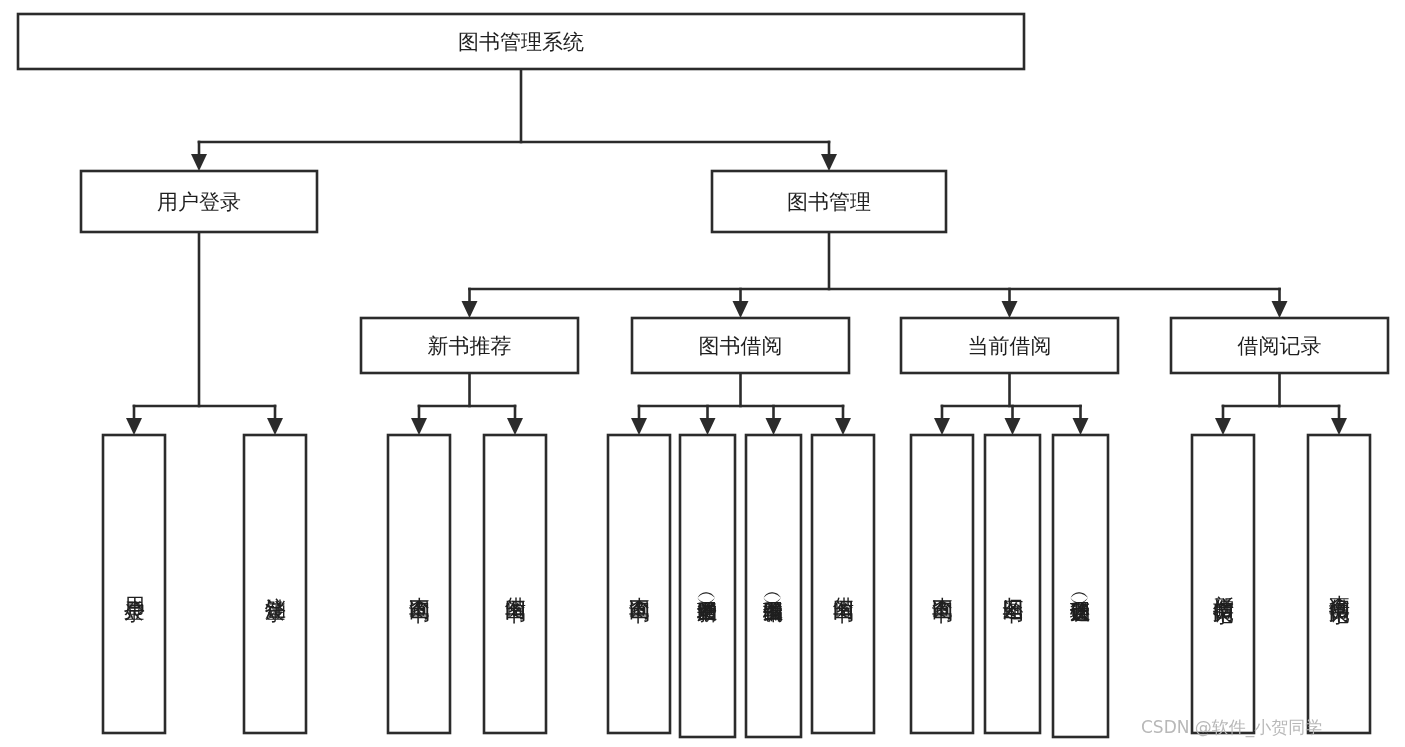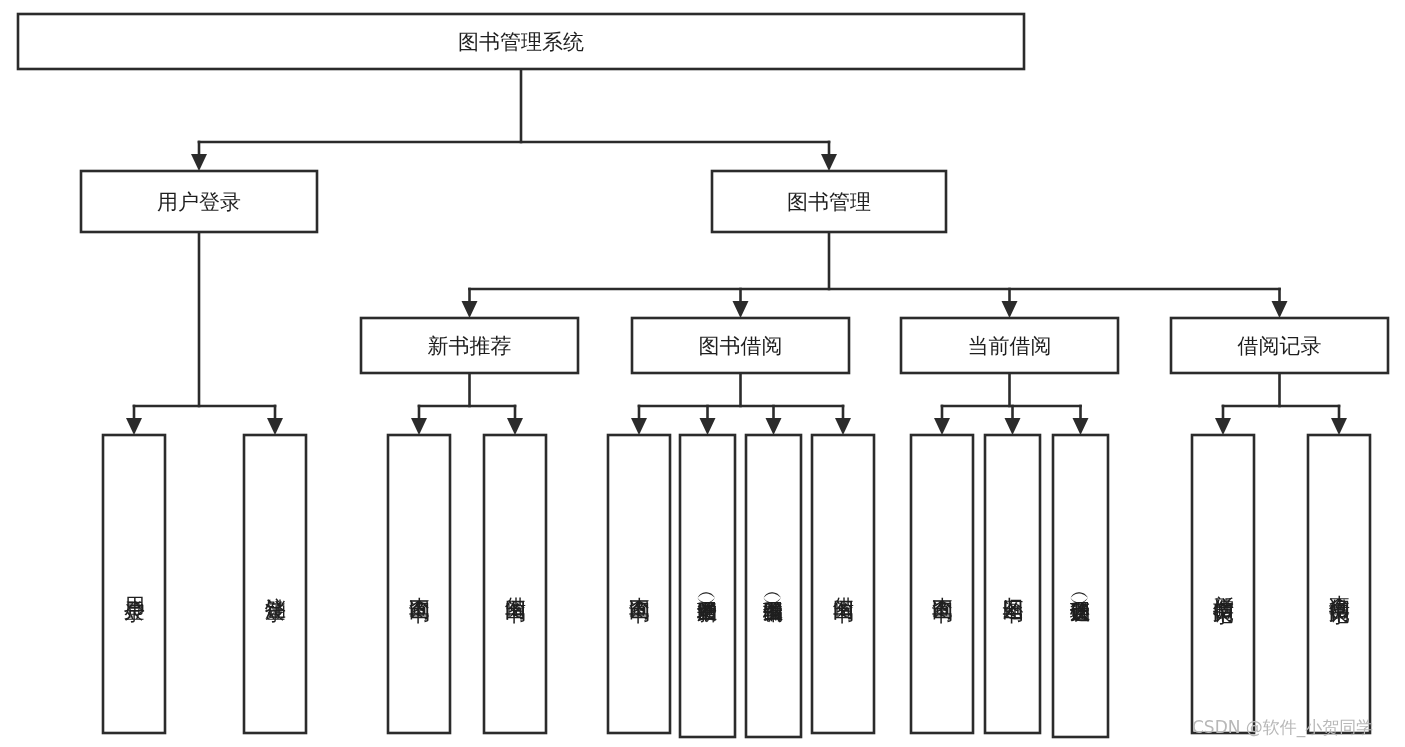--- a/index.html
+++ b/index.html
@@ -230,14 +230,14 @@
       <div class="leaf-label" style="left: 608px; top: 435px; width: 62px; height: 298px;">查询图书</div>
       <div class="leaf-label" style="left: 680px; top: 435px; width: 55px; height: 302px; font-size: 20px; letter-spacing: 0px;">新增图书（管理员）</div>
       <div class="leaf-label" style="left: 746px; top: 435px; width: 55px; height: 302px; font-size: 20px; letter-spacing: 0px;">编辑图书（管理员）</div>
       <div class="leaf-label" style="left: 812px; top: 435px; width: 62px; height: 298px;">借阅图书</div>
       <div class="leaf-label" style="left: 911px; top: 435px; width: 62px; height: 298px;">查询图书</div>
       <div class="leaf-label" style="left: 985px; top: 435px; width: 55px; height: 298px;">归还图书</div>
       <div class="leaf-label" style="left: 1053px; top: 435px; width: 55px; height: 302px; font-size: 20px; letter-spacing: 0px;">确认归还（管理员）</div>
       <div class="leaf-label" style="left: 1192px; top: 435px; width: 62px; height: 298px;">新增借阅记录</div>
       <div class="leaf-label" style="left: 1308px; top: 435px; width: 62px; height: 298px;">查询借阅记录</div>
     </div>
-  <div class="watermark" style="left: 1192px; top: 716px;">CSDN @软件_小贺同学</div>
+  <div class="watermark" style="left: 1141px; top: 716px;">CSDN @软件_小贺同学</div>
 </div>
 
 </body></html>

